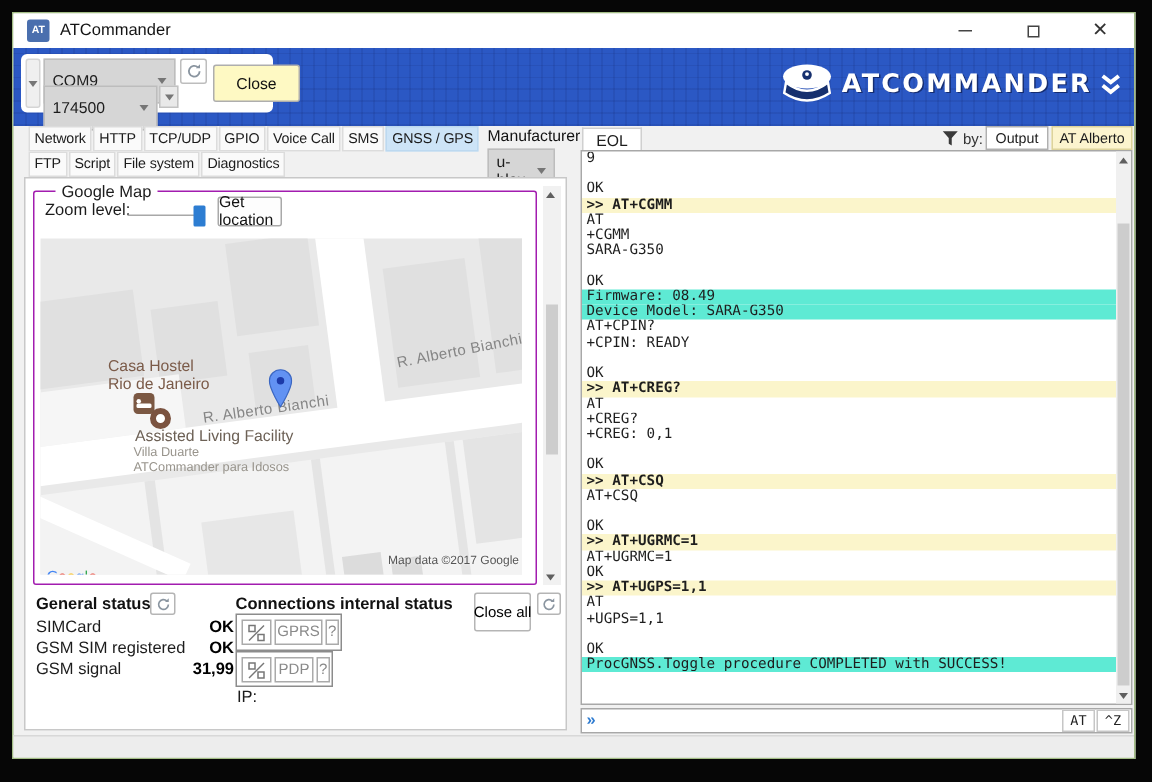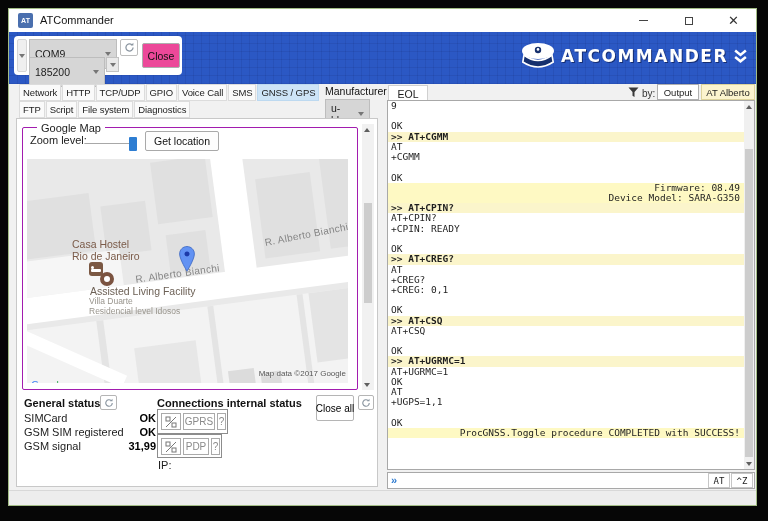--- a/index.html
+++ b/index.html
@@ -17,57 +17,57 @@
 #bluebar{position:absolute;left:0;top:23px;width:100%;height:52px;background:#2b58c4;background-image:repeating-linear-gradient(0deg,rgba(10,20,80,.10) 0 1px,transparent 1px 8px),repeating-linear-gradient(90deg,rgba(10,20,80,.10) 0 1px,transparent 1px 8px)}
 #portgroup{position:absolute;left:5px;top:4px;width:168px;height:39px;background:#fff;border-radius:4px}
 #portstrip{position:absolute;left:3px;top:3px;width:10px;height:33px;background:#efefef;border:1px solid #d5d5d5;border-radius:2px;display:flex;align-items:center;justify-content:center}
 .tri-down{width:0;height:0;border-left:3px solid transparent;border-right:3px solid transparent;border-top:4px solid #767676}
 .combo{position:absolute;background:#d6d6d6;border:1px solid #bdbdbd;font-size:10.5px;color:#1c1c1c;display:flex;align-items:center;padding:14px 5px}
 .combo .cv{margin-left:auto}
 #combo-port{left:15px;top:3px;width:88px;height:17px}
 #combo-baud{left:15px;top:21px;width:76px;height:15px}
 #bauddrop{position:absolute;left:92px;top:21px;width:13px;height:15px;background:#e9e9e9;border:1px solid #c2c2c2;display:flex;align-items:center;justify-content:center}
 #refreshport{position:absolute;left:106px;top:3px;width:18px;height:17px;background:#fff;border:1px solid #bdbdbd;border-radius:2px;display:flex;align-items:center;justify-content:center}
-#closeport{position:absolute;left:128px;top:7px;width:38px;height:25px;background:#ec4899;border:1px solid #aeaeae;border-radius:2px;font-size:10.5px;color:#111;display:flex;align-items:center;justify-content:center}
+#closeport{position:absolute;left:128px;top:7px;width:58px;height:25px;background:#fef9c3;border:1px solid #aeaeae;border-radius:2px;font-size:10.5px;color:#111;display:flex;align-items:center;justify-content:center}
 #brand{position:absolute;right:9px;top:10px;display:flex;align-items:center;gap:6px}
 #brandtext{font-size:17px;font-weight:bold;color:#fff;letter-spacing:1.5px;text-shadow:1px 1px 0 rgba(8,18,60,.6);font-family:"DejaVu Sans",sans-serif}
 #tabs1{position:absolute;left:10px;top:75px;height:17px;display:flex}
 #tabs2{position:absolute;left:10px;top:92px;height:17px;display:flex}
 .tab{height:17px;line-height:16px;padding:0 3px;font-size:9.5px;color:#1c1c1c;background:#fafafa;border:1px solid #dcdcdc;margin-right:1px;white-space:nowrap;letter-spacing:-0.1px}
 .tab.sel{background:#cde4f7;border-color:#bdd9f0}
 #manuflabel{position:absolute;left:316px;top:76px;font-size:10.5px;color:#111}
 #manufcombo{left:316px;top:90px;width:45px;height:16px}
 #eoltab{position:absolute;left:379px;top:76px;width:40px;height:16px;background:#fff;border:1px solid #d0d0d0;border-bottom:none;font-size:10.5px;color:#1c1c1c;display:flex;align-items:center;justify-content:center}
 #funnel{position:absolute;left:619px;top:78px;width:11px;height:11px}
 #bylabel{position:absolute;left:633px;top:79px;font-size:10px;color:#333}
 #btn-output{position:absolute;left:648px;top:75px;width:42px;height:16px;background:#fff;border:1px solid #b0b0b0;font-size:9.5px;color:#1c1c1c;display:flex;align-items:center;justify-content:center;white-space:nowrap}
 #btn-atcmds{position:absolute;left:692px;top:75px;width:54px;height:16px;background:#fcf4ce;border:1px solid #ddd39b;font-size:9.5px;color:#1c1c1c;display:flex;align-items:center;justify-content:center;white-space:nowrap}
 #terminal{position:absolute;left:378px;top:91px;width:368px;height:370px;background:#fff;border:1px solid #a8a8a8}
 #termlines{position:absolute;left:0;top:0;right:10px;bottom:0;overflow:hidden}
 .tline{height:10.22px;line-height:10.4px;font-family:"DejaVu Sans Mono",monospace;font-size:9.5px;color:#1e1e1e;padding-left:3px;white-space:pre;overflow:hidden}
 .tline.command{background:#fbf5cb;font-weight:bold}
-.tline.info{background:#fef9c3;text-align:right;padding-right:4px}
+.tline.info{background:#5eead4;padding-right:4px}
 .vscroll{position:absolute;right:0;top:0;width:10px;height:100%;background:#f0f0f0}
 .sb-up,.sb-down{position:absolute;left:0;width:10px;height:11px;display:flex;align-items:center;justify-content:center}
 .sb-up{top:0}.sb-down{bottom:0}
 .tri-up-s{width:0;height:0;border-left:3px solid transparent;border-right:3px solid transparent;border-bottom:4px solid #5f5f5f}
 .tri-down-s{width:0;height:0;border-left:3px solid transparent;border-right:3px solid transparent;border-top:4px solid #5f5f5f}
 .sb-thumb{position:absolute;left:1px;width:8px;background:#cdcdcd}
 #termthumb{top:48px;height:308px}
 #inputbar{position:absolute;left:378px;top:463px;width:368px;height:17px;background:#fff;border:1px solid #a8a8a8;display:flex;align-items:center}
 #inputchev{color:#2e7bd0;font-weight:bold;font-size:11px;padding-left:3px;line-height:1}
 #cmdinput{flex:1;height:100%;border:none;outline:none;font-family:"DejaVu Sans Mono",monospace;font-size:9.5px}
 .inbtn{width:22px;height:15px;margin-right:1px;background:#fff;border:1px solid #c6c6c6;font-family:"DejaVu Sans Mono",monospace;font-size:9px;color:#222;display:flex;align-items:center;justify-content:center}
 #leftpanel{position:absolute;left:7px;top:109px;width:362px;height:369px;background:#fff;border:1px solid #c8c8c8}
 #groupbox{position:absolute;left:5px;top:8px;width:336px;height:263px;border:1px solid #a21caf;border-radius:2px}
 #grouptitle{position:absolute;left:14px;top:-6px;background:#fff;padding:0 4px;font-size:11px;color:#1c1c1c}
 #zoomlabel{position:absolute;left:7px;top:6px;font-size:11px;color:#1c1c1c}
 #slidertrack{position:absolute;left:62px;top:15px;width:50px;height:1px;background:#a8a8a8}
 #sliderthumb{position:absolute;left:106px;top:9px;width:8px;height:14px;background:#2d7dd2;border-radius:1px}
-#getlocation{position:absolute;left:122px;top:3px;width:74px;height:20px;background:#fdfdfd;border:1px solid #a9a9a9;border-radius:2px;font-size:10.5px;color:#111;display:flex;align-items:center;justify-content:center}
+#getlocation{position:absolute;left:122px;top:3px;width:43px;height:20px;background:#fdfdfd;border:1px solid #a9a9a9;border-radius:2px;font-size:10.5px;color:#111;display:flex;align-items:center;justify-content:center}
 .pscroll{position:absolute;left:345px;top:5px;width:12px;height:266px;background:#f1f1f1}
 #panelthumb{top:79px;height:100px;left:2px;width:8px}
 #map{position:absolute;left:4px;top:31px;width:321px;height:224px;background:#e9e9e9;overflow:hidden}
 #maprot{position:absolute;left:-50px;top:-20px;width:450px;height:300px;transform:rotate(-7.5deg)}
 .bld{position:absolute;background:#e0e0e0}
 .bldl{position:absolute;background:#f3f3f3}
 .street{position:absolute;background:#fff}
 #street2{position:absolute;left:-5px;top:170px;width:115px;height:13px;background:#fff;transform:rotate(24deg);transform-origin:0 0}
 .maplabel{position:absolute;white-space:nowrap}
 #lbl-casa{left:45px;top:79px;font-size:10.5px;color:#7b5b49;line-height:12px}
@@ -132,21 +132,21 @@
           <span>COM9</span>
           <span class="cv tri-down"></span>
         </div>
       <div id="refreshport">
         <svg width="11" height="11" viewBox="0 0 16 16">
             <path d="M13.2 8a5.2 5.2 0 1 1-1.6-3.75" fill="none" stroke="#8a95a0" stroke-width="1.8"></path>
             <path d="M13.6 1.2v4h-4z" fill="#8a95a0"></path>
           </svg>
       </div>
       <div class="combo" id="combo-baud">
-          <span>185200</span>
+          <span>174500</span>
           <span class="cv tri-down"></span>
         </div>
       <div id="bauddrop">
           <span class="tri-down"></span>
         </div>
       <div id="closeport">Close</div>
     </div>
     <div id="brand">
       <svg width="34" height="28" viewBox="0 0 34 28">
         <ellipse cx="17" cy="9" rx="16" ry="8" fill="#fff"></ellipse>
@@ -192,42 +192,43 @@
   <div id="btn-atcmds">AT Alberto</div>
 
   <div id="terminal">
     <div id="termlines">
         <div class="tline output">9</div>
         <div class="tline output"></div>
         <div class="tline output">OK</div>
         <div class="tline command">&gt;&gt; AT+CGMM</div>
         <div class="tline output">AT</div>
         <div class="tline output">+CGMM</div>
+        <div class="tline output">SARA-G350</div>
         <div class="tline output"></div>
         <div class="tline output">OK</div>
         <div class="tline info">Firmware: 08.49</div>
         <div class="tline info">Device Model: SARA-G350</div>
-        <div class="tline command">&gt;&gt; AT+CPIN?</div>
         <div class="tline output">AT+CPIN?</div>
         <div class="tline output">+CPIN: READY</div>
         <div class="tline output"></div>
         <div class="tline output">OK</div>
         <div class="tline command">&gt;&gt; AT+CREG?</div>
         <div class="tline output">AT</div>
         <div class="tline output">+CREG?</div>
         <div class="tline output">+CREG: 0,1</div>
         <div class="tline output"></div>
         <div class="tline output">OK</div>
         <div class="tline command">&gt;&gt; AT+CSQ</div>
         <div class="tline output">AT+CSQ</div>
         <div class="tline output"></div>
         <div class="tline output">OK</div>
         <div class="tline command">&gt;&gt; AT+UGRMC=1</div>
         <div class="tline output">AT+UGRMC=1</div>
         <div class="tline output">OK</div>
+        <div class="tline command">&gt;&gt; AT+UGPS=1,1</div>
         <div class="tline output">AT</div>
         <div class="tline output">+UGPS=1,1</div>
         <div class="tline output"></div>
         <div class="tline output">OK</div>
         <div class="tline info">ProcGNSS.Toggle procedure COMPLETED with SUCCESS!</div>
       </div>
     <div class="vscroll">
       <div class="sb-up">
           <span class="tri-up-s"></span>
         </div>
@@ -271,21 +272,21 @@
           <div class="bld" style="left:330px;top:168px;width:52px;height:70px;background:#e4e4e4"></div>
           <div class="bld" style="left:150px;top:200px;width:62px;height:52px;background:#e7e7e7"></div>
           <div class="bld" style="left:240px;top:235px;width:26px;height:22px;background:#dcdcdc"></div>
           <div class="bld" style="left:272px;top:241px;width:20px;height:18px;background:#dcdcdc"></div>
         </div>
         <div id="street2"></div>
         <div class="maplabel" id="lbl-casa"><span>Casa Hostel</span><br><span>Rio de Janeiro</span></div>
         <div id="bedicon"></div>
         <div id="poidot"></div>
         <div class="maplabel" id="lbl-assisted">Assisted Living Facility</div>
-        <div class="maplabel" id="lbl-assisted-sub"><span>Villa Duarte</span><br><span>Residencial level Idosos</span></div>
+        <div class="maplabel" id="lbl-assisted-sub"><span>Villa Duarte</span><br><span>ATCommander para Idosos</span></div>
         <div class="maplabel" id="lbl-street1">R. Alberto Bianchi</div>
         <div class="maplabel" id="lbl-street2">R. Alberto Bianchi</div>
         <svg id="pin" viewBox="0 0 16 26">
             <path d="M8 .5C3.9.5.6 3.8.6 7.9c0 5.6 7.4 17.3 7.4 17.3s7.4-11.7 7.4-17.3C15.4 3.8 12.1.5 8 .5z" fill="#6292f3" stroke="#3a66c2" stroke-width=".8"></path>
             <circle cx="8" cy="7.9" r="2.5" fill="#1c3aa9"></circle>
           </svg>
         <div id="googlelogo"><span style="color: rgb(66, 133, 244);">G</span><span style="color: rgb(234, 67, 53);">o</span><span style="color: rgb(251, 188, 5);">o</span><span style="color: rgb(66, 133, 244);">g</span><span style="color: rgb(52, 168, 83);">l</span><span style="color: rgb(234, 67, 53);">e</span></div>
         <div id="attribution">Map data ©2017 Google</div>
       </div>
     </div>

